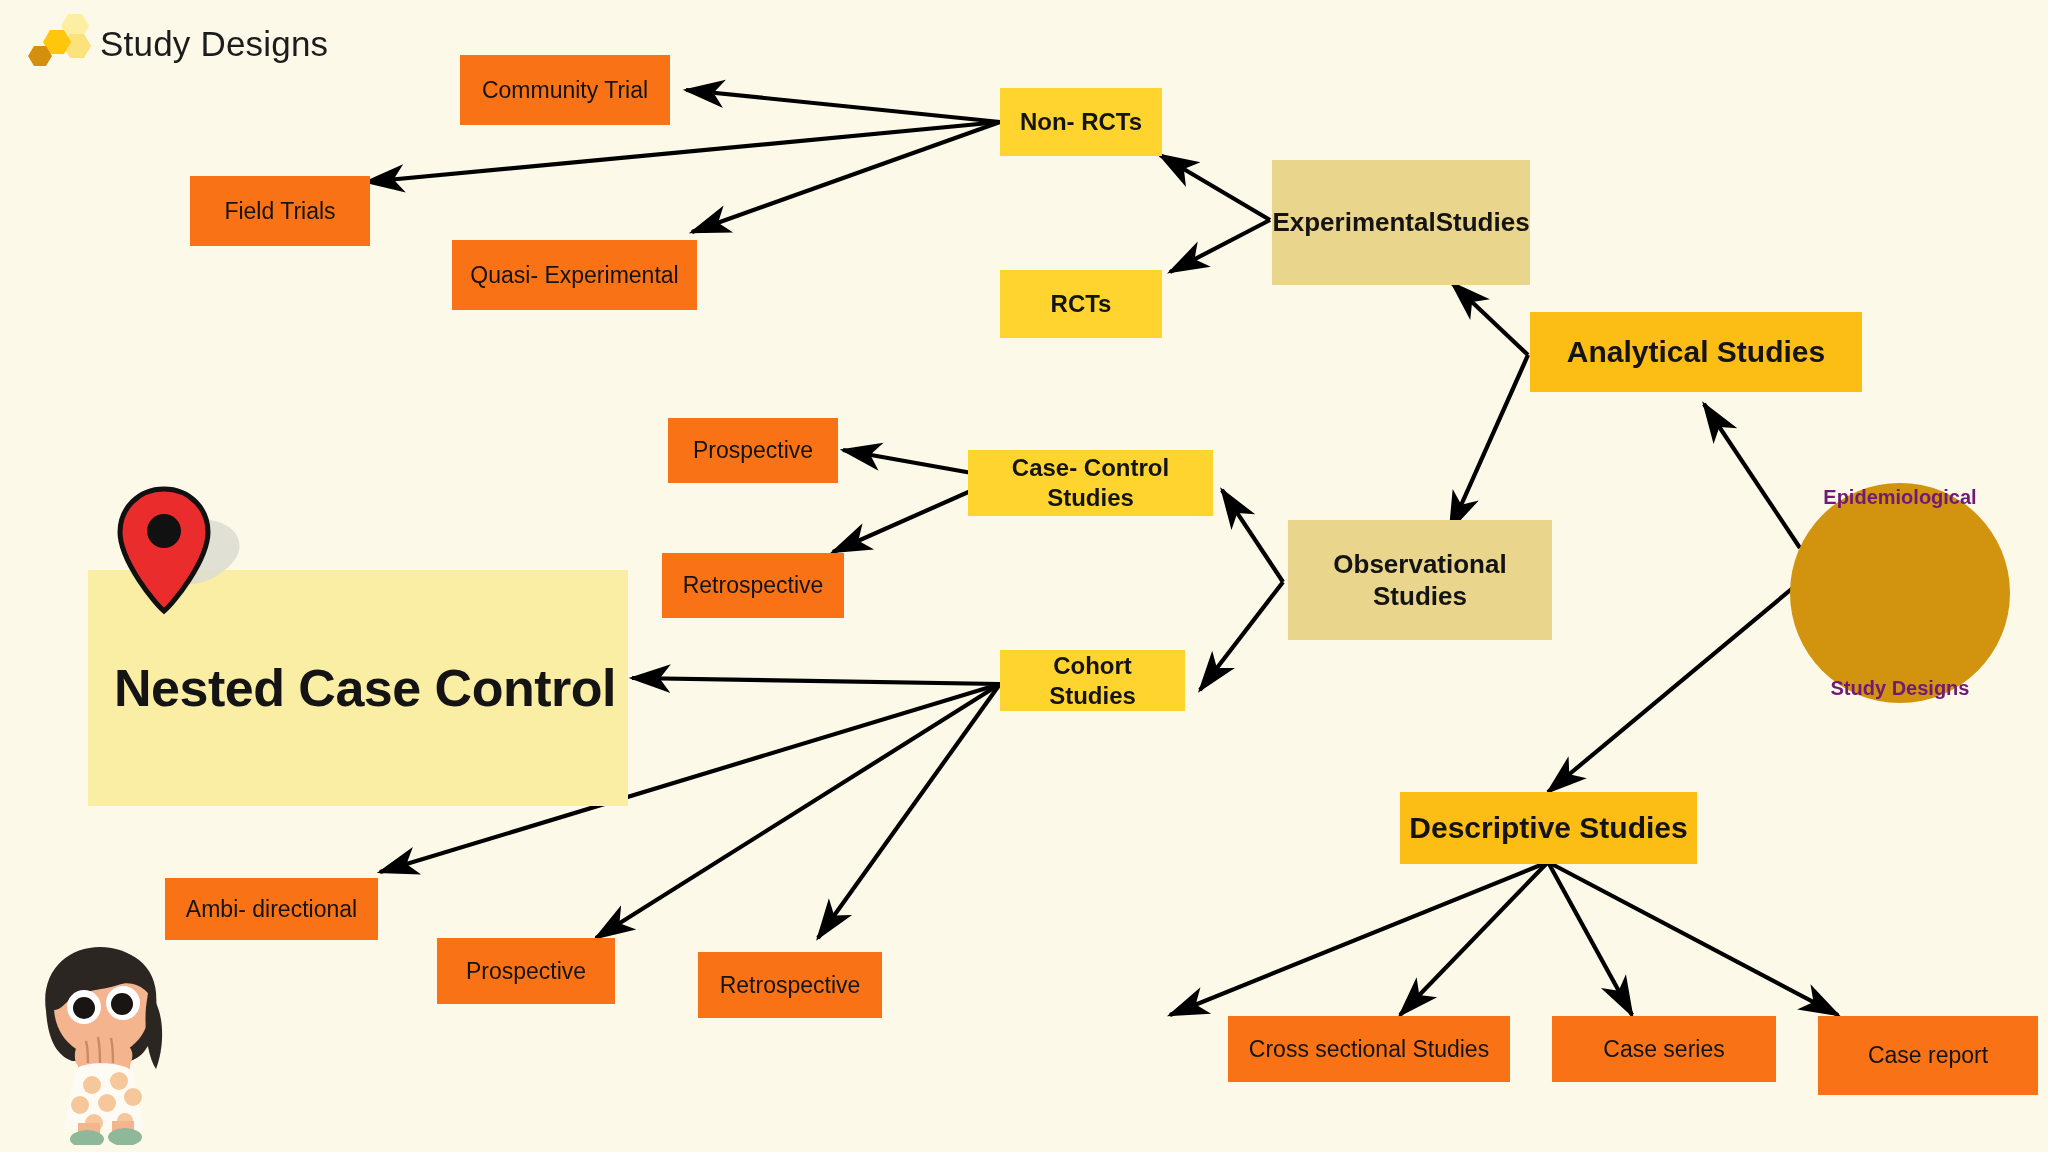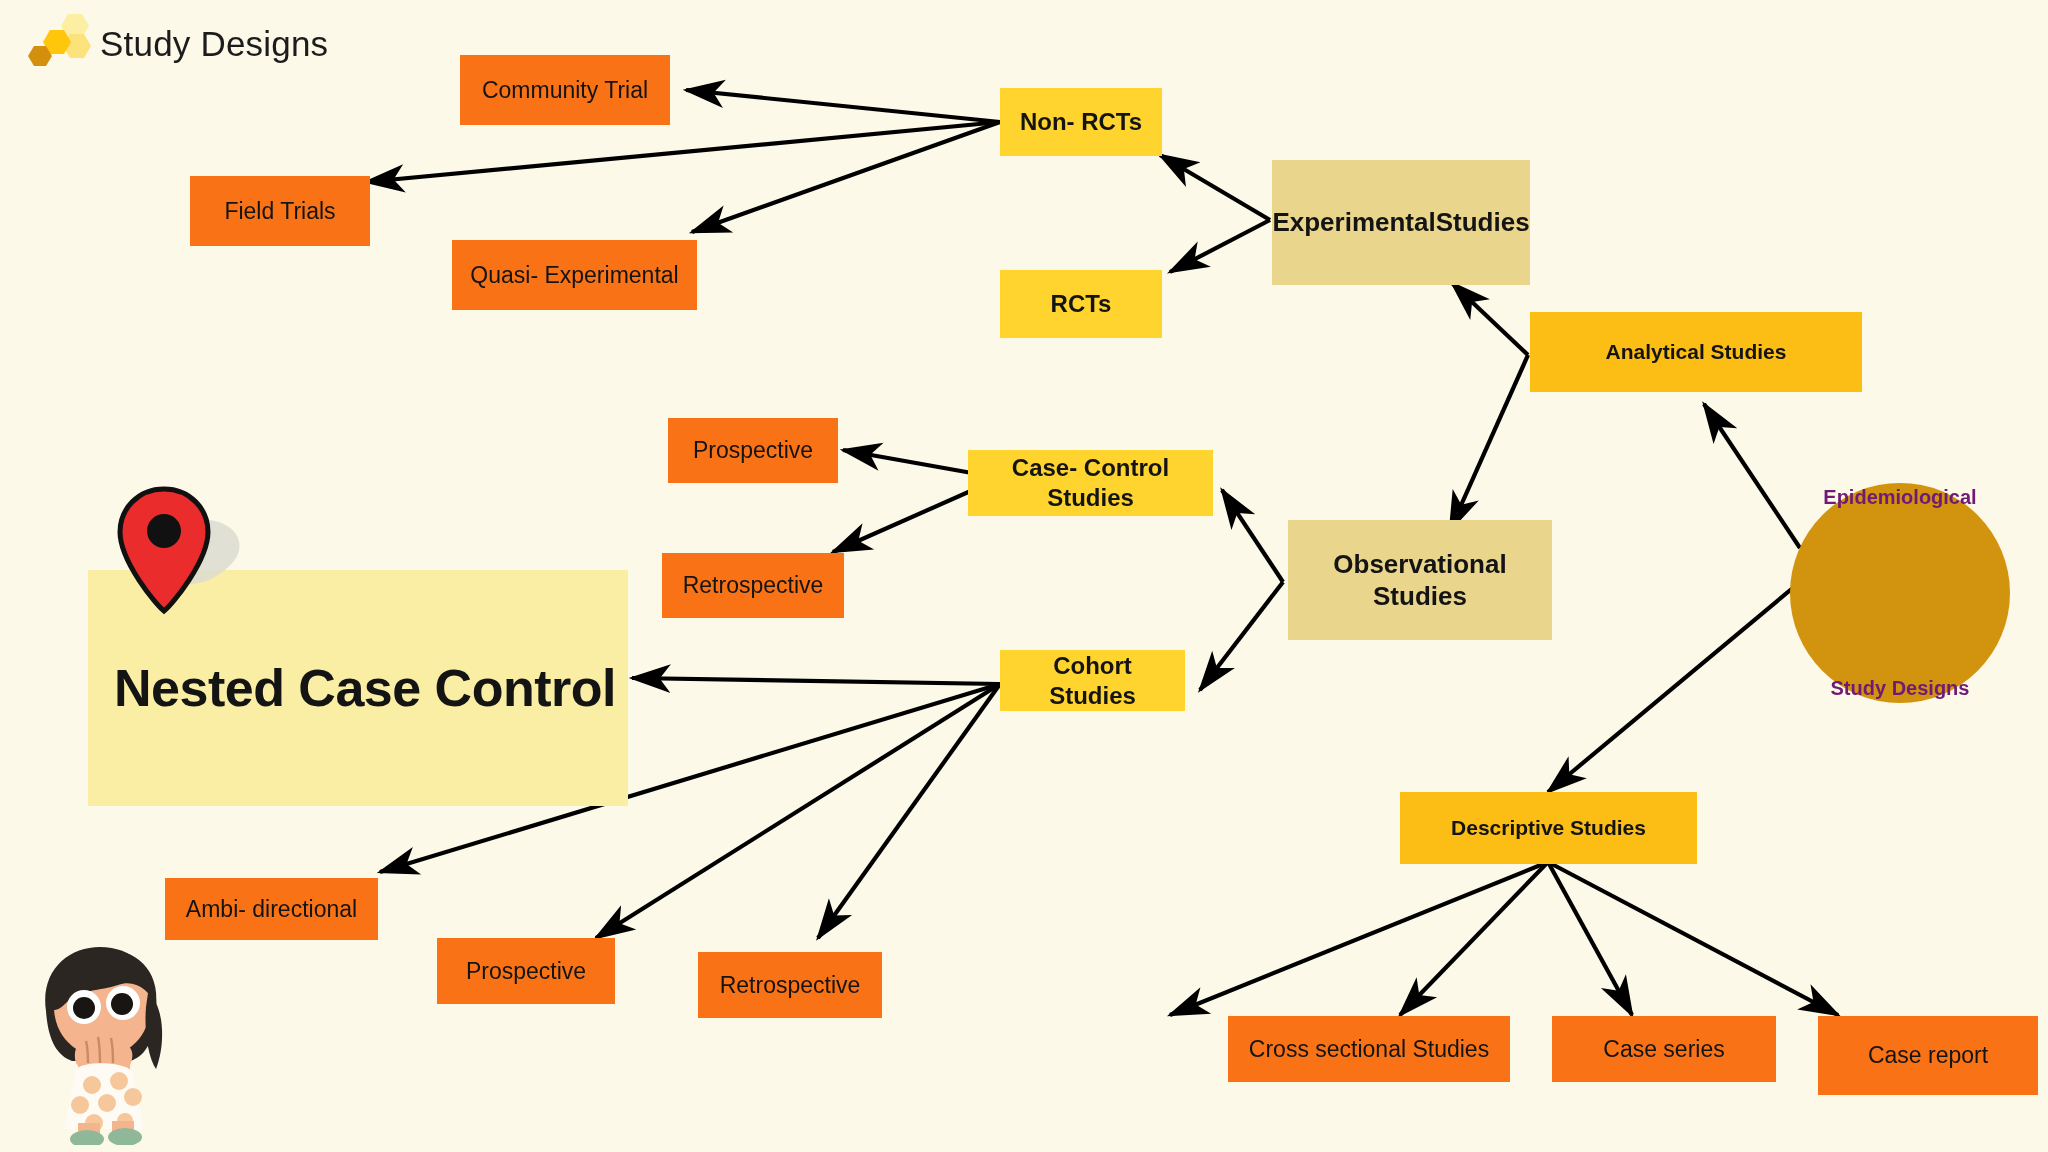--- a/index.html
+++ b/index.html
@@ -45,21 +45,21 @@
     font-size: 24px;
     font-weight: 700;
   }
   .tan {
     background: #E9D58B;
     font-size: 26px;
     font-weight: 700;
   }
   .amber {
     background: #FCBD14;
-    font-size: 21px;
+    font-size: 30px;
     font-weight: 700;
     align-items: center;
   }
   .highlight {
     background: #FAEDA4;
     font-size: 52px;
     font-weight: 700;
     letter-spacing: -0.5px;
     justify-content: flex-start;
     padding-left: 26px;

